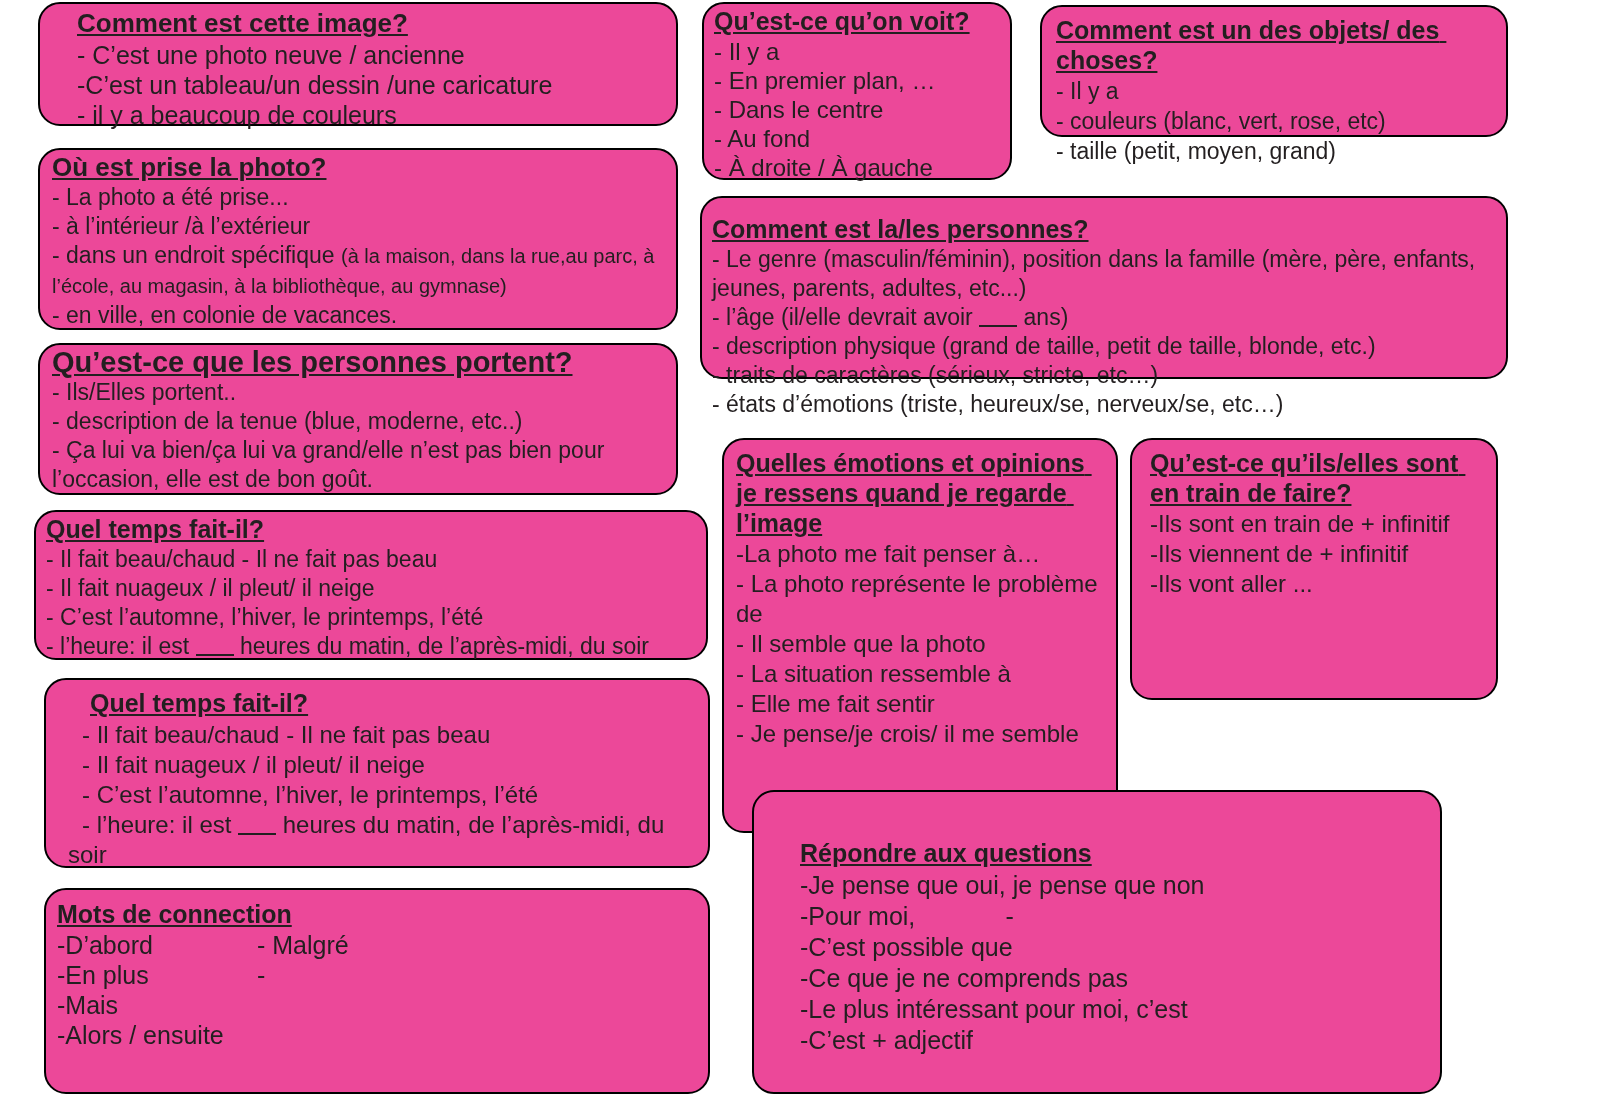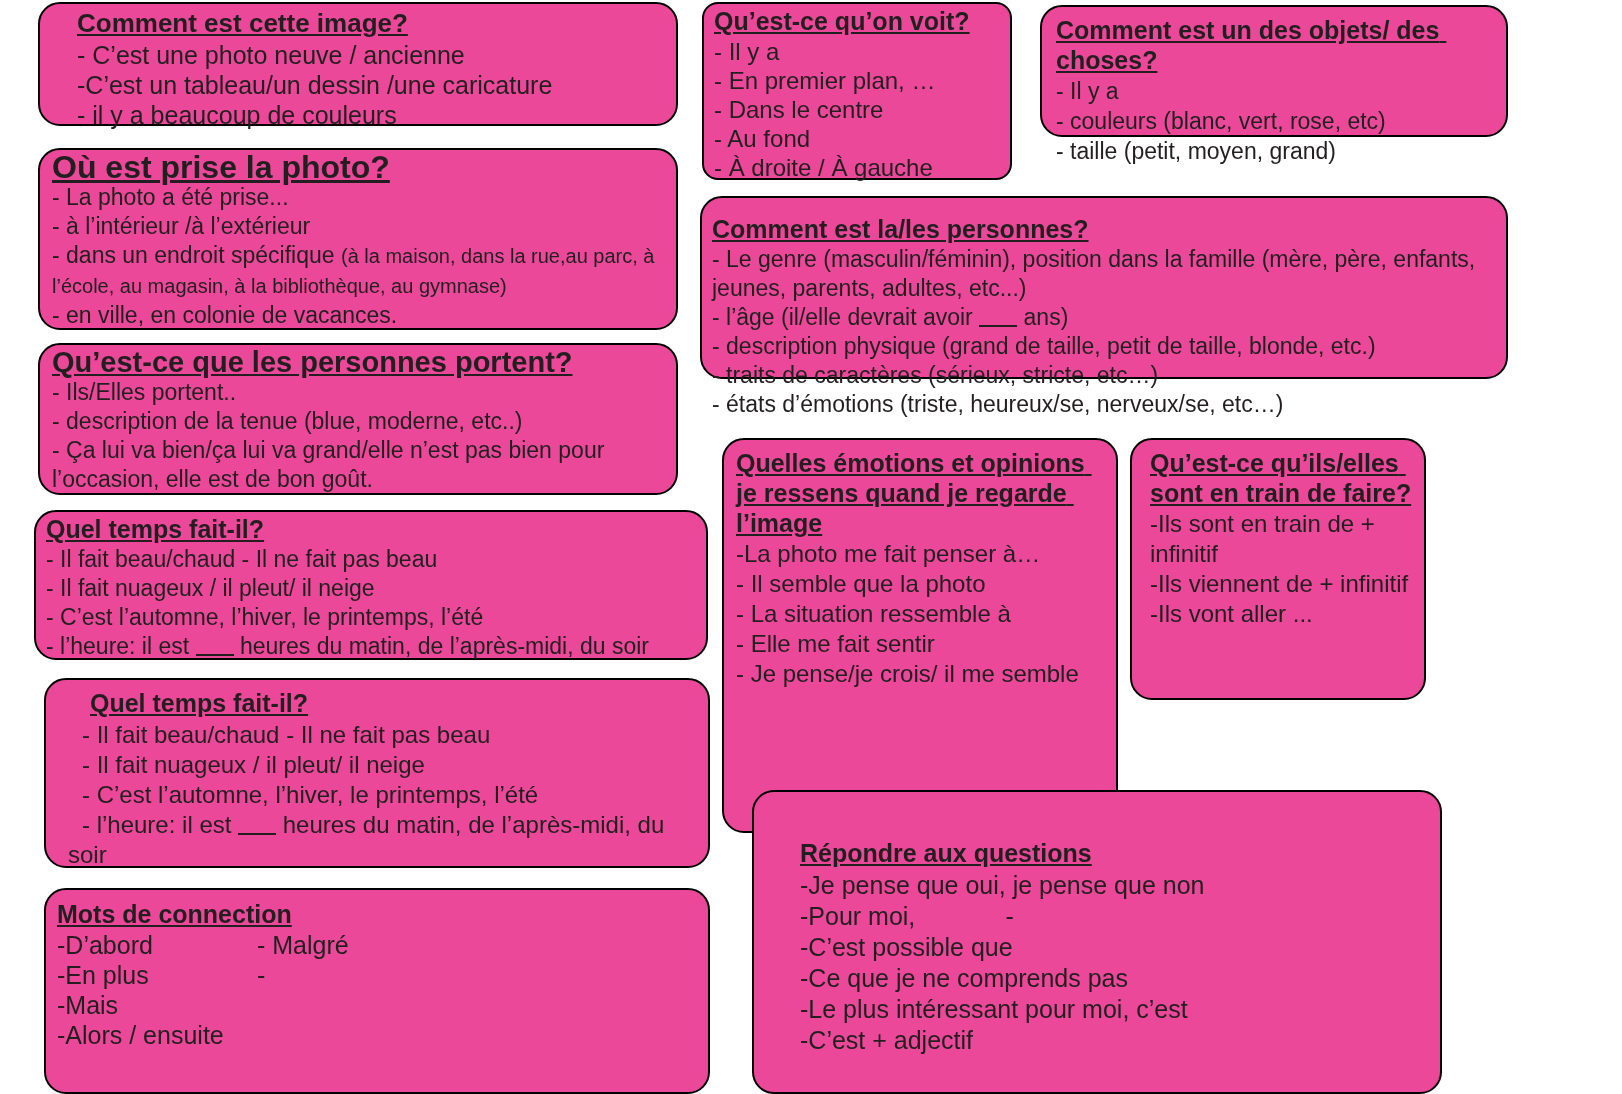--- a/index.html
+++ b/index.html
@@ -47,52 +47,52 @@
     border-bottom: 2px solid #231f20;
     width: 38px;
     vertical-align: -2px;
   }
   
   #card-image           { left: 38px;   top: 2px;    width: 640px;  height: 124px; font-size: 25px; line-height: 30px; padding-top: 4px; }
   #card-image .title    { font-size: 26px; margin-left: 25px; margin-bottom: 2px; }
   #card-image .line     { margin-left: 25px; }
 
   #card-ou              { left: 38px;   top: 148px;  width: 640px;  height: 182px; font-size: 23px; line-height: 29px; padding-top: 3px; }
-  #card-ou .title       { font-size: 32px; margin-bottom: 1px; }
+  #card-ou .title       { font-size: 26px; margin-bottom: 1px; }
   #card-ou .small       { font-size: 20px; }
 
   #card-portent         { left: 38px;   top: 343px;  width: 640px;  height: 152px; font-size: 23px; line-height: 29px; padding-top: 3px; }
   #card-portent .title  { font-size: 29px; margin-bottom: 1px; }
 
   #card-temps1          { left: 34px;   top: 510px;  width: 674px;  height: 150px; font-size: 23px; line-height: 29px; padding-top: 3px; padding-left: 10px; }
   #card-temps1 .title   { font-size: 25px; margin-bottom: 1px; }
 
   #card-temps2          { left: 44px;   top: 678px;  width: 666px;  height: 190px; font-size: 24px; line-height: 30px; padding-top: 8px; padding-left: 22px; }
   #card-temps2 .title   { font-size: 25px; margin-left: 22px; margin-bottom: 2px; }
   #card-temps2 .line    { margin-left: 14px; }
   #card-temps2 .cont    { margin-left: 0px; }
 
   #card-mots            { left: 44px;   top: 888px;  width: 666px;  height: 206px; font-size: 25px; line-height: 30px; padding-top: 9px; padding-left: 11px; }
   #card-mots .title     { font-size: 25px; margin-bottom: 1px; }
   #card-mots .row       { display: block; white-space: pre; }
   #card-mots .col2      { display: inline-block; width: 200px; }
 
-  #card-voit            { left: 702px;  top: 2px;    width: 310px;  height: 178px; font-size: 24px; line-height: 29px; padding-top: 3px; padding-left: 10px; border-radius: 16px; }
+  #card-voit            { left: 702px;  top: 2px;    width: 310px;  height: 178px; font-size: 24px; line-height: 29px; padding-top: 3px; padding-left: 10px; }
   #card-voit .title     { font-size: 25px; margin-bottom: 1px; }
 
   #card-objets          { left: 1040px; top: 5px;    width: 468px;  height: 132px; font-size: 23px; line-height: 30px; padding-top: 8px; padding-left: 14px; }
   #card-objets .title   { font-size: 25px; margin-bottom: 1px; }
 
   #card-personnes       { left: 700px;  top: 196px;  width: 808px;  height: 183px; font-size: 23px; line-height: 29px; padding-top: 17px; padding-left: 10px; }
   #card-personnes .title{ font-size: 25px; margin-bottom: 1px; }
 
   #card-emotions        { left: 722px;  top: 438px;  width: 396px;  height: 395px; font-size: 24px; line-height: 30px; padding-top: 8px; padding-left: 12px; }
   #card-emotions .title { font-size: 25px; line-height: 30px; margin-bottom: 1px; }
 
-  #card-faire           { left: 1130px; top: 438px;  width: 296px;  height: 262px; font-size: 24px; line-height: 30px; padding-top: 8px; padding-left: 18px; }
+  #card-faire           { left: 1130px; top: 438px;  width: 368px;  height: 262px; font-size: 24px; line-height: 30px; padding-top: 8px; padding-left: 18px; }
   #card-faire .title    { font-size: 25px; line-height: 30px; margin-bottom: 1px; }
   #card-faire .titlewrap{ margin-top: 52px; }
 
   #card-repondre        { left: 752px;  top: 790px;  width: 690px;  height: 304px; font-size: 25px; line-height: 31px; padding-top: 8px; padding-left: 46px; }
   #card-repondre .title { font-size: 25px; margin-top: 38px; margin-bottom: 1px; }
 </style>
 </head>
 <body>
 
 <div id="canvas">
@@ -165,20 +165,21 @@
     <span class="line">- Le genre (masculin/féminin), position dans la famille (mère, père, enfants, jeunes, parents, adultes, etc...)</span>
     <span class="line"><span>- l’âge (il/elle devrait avoir </span><span class="blank"></span><span> ans)</span></span>
     <span class="line">- description physique (grand de taille, petit de taille, blonde, etc.)</span>
     <span class="line">- traits de caractères (sérieux, stricte, etc…)</span>
     <span class="line">- états d’émotions (triste, heureux/se, nerveux/se, etc…)</span>
   </div>
 
   <div class="card" id="card-emotions">
     <span class="title">Quelles émotions et opinions je ressens quand je regarde l’image</span>
     <span class="line">-La photo me fait penser à…</span>
+    <span class="line">- La photo représente le problème de</span>
     <span class="line">- Il semble que la photo</span>
     <span class="line">- La situation ressemble à</span>
     <span class="line">- Elle me fait sentir</span>
     <span class="line">- Je pense/je crois/ il me semble</span>
   </div>
 
   <div class="card" id="card-faire">
     <span class="titlewrap"><span class="title">Qu’est-ce qu’ils/elles sont en train de faire?</span></span>
     <span class="line">-Ils sont en train de + infinitif</span>
     <span class="line">-Ils viennent de + infinitif</span>

